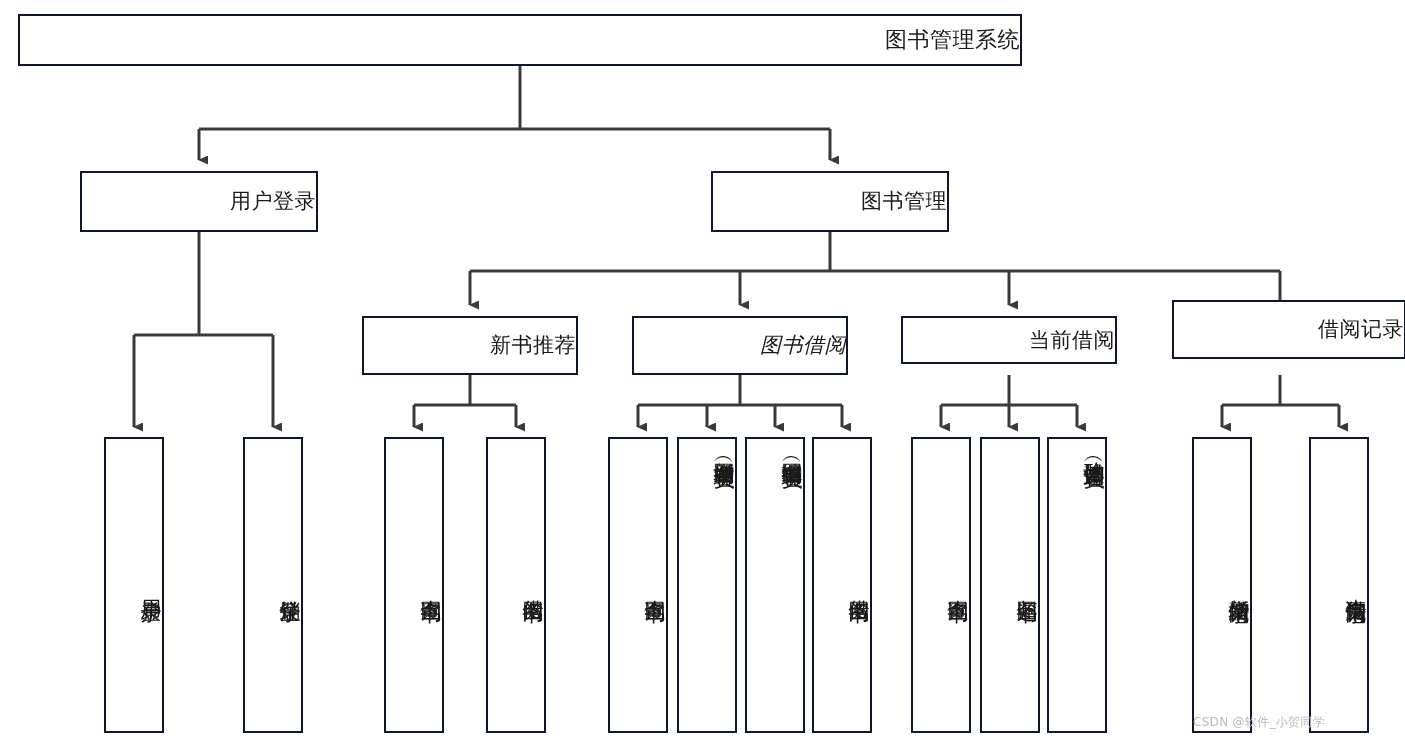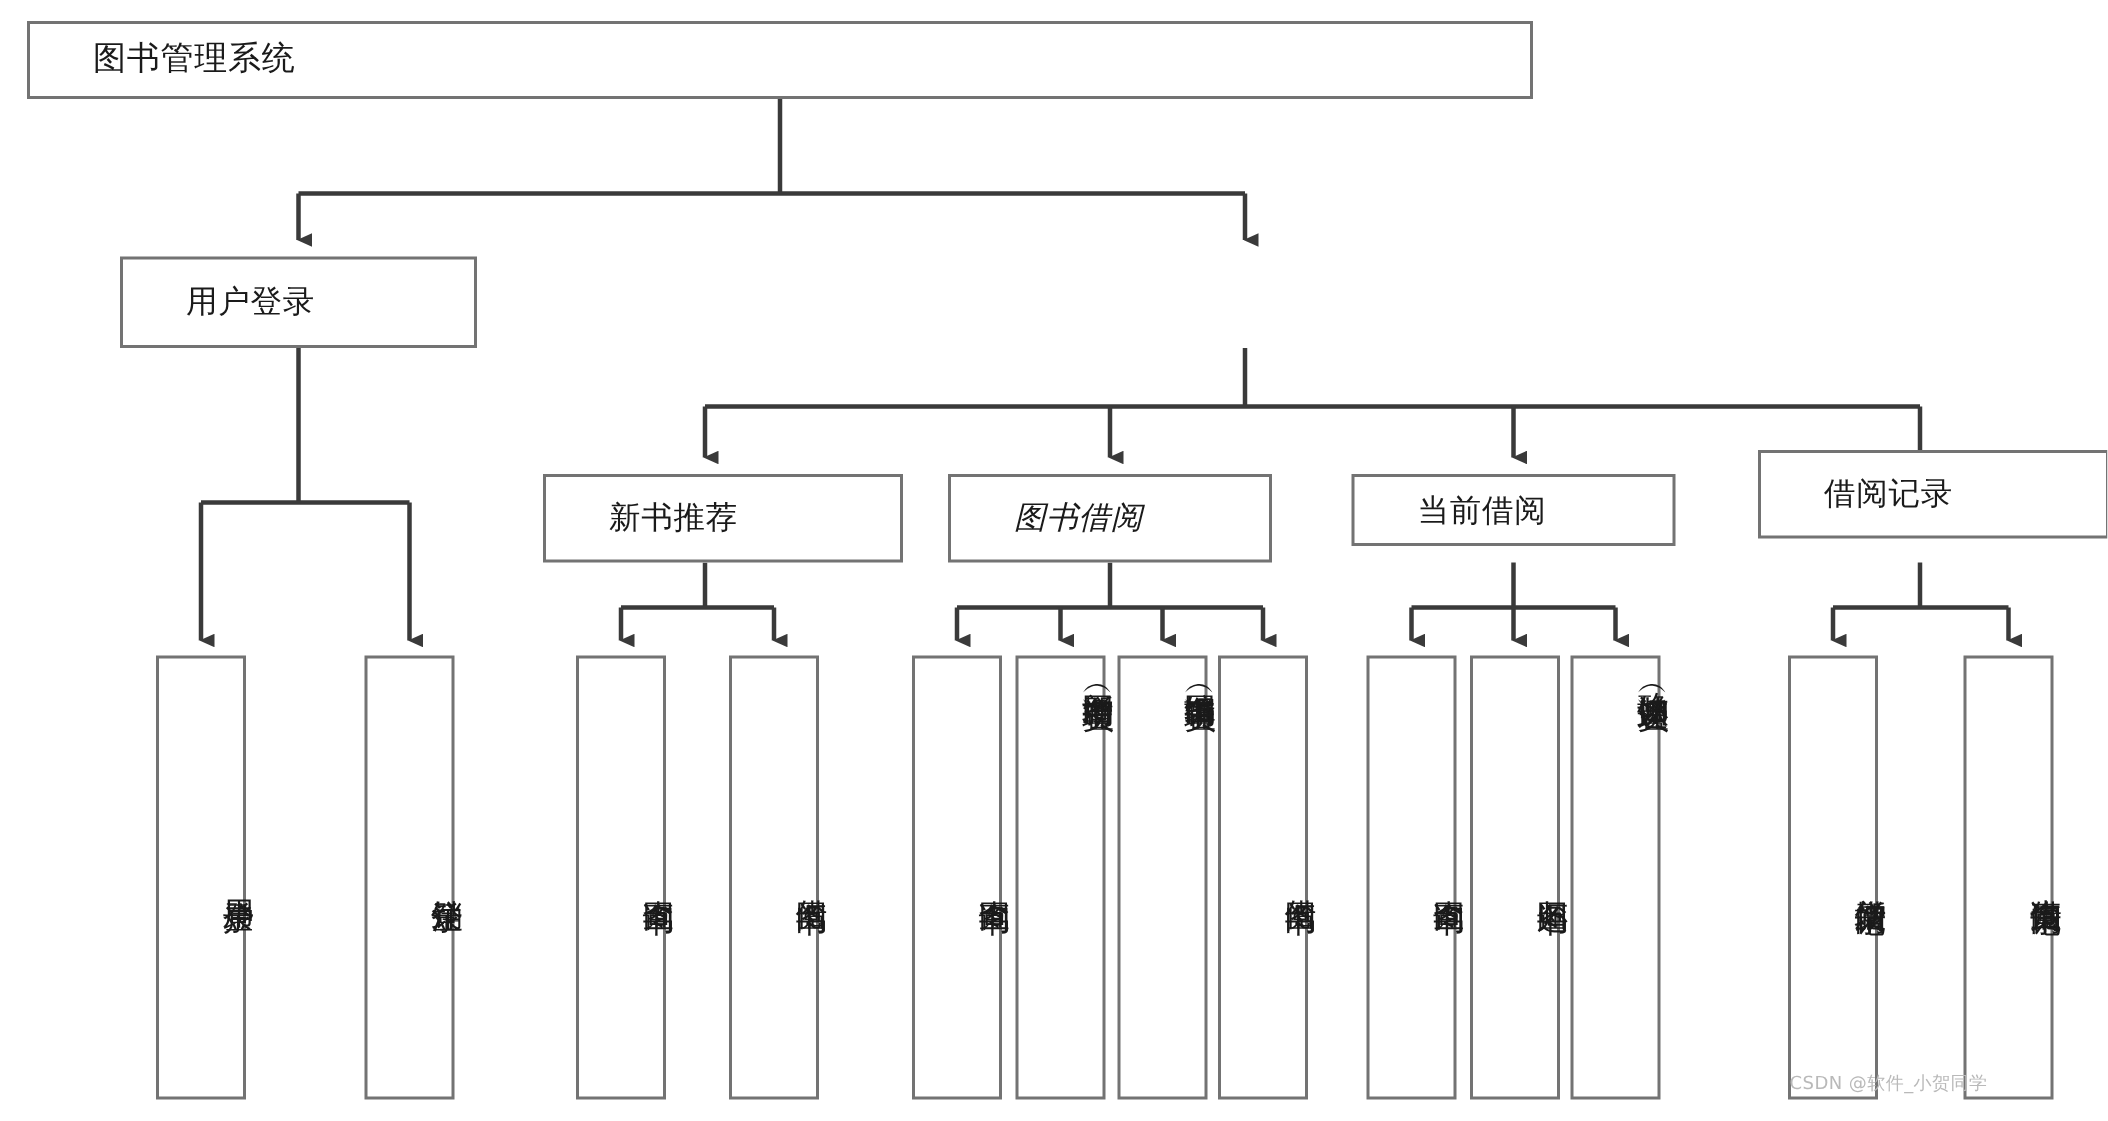--- a/index.html
+++ b/index.html
@@ -21,25 +21,25 @@
     position: absolute;
     left: 0;
     top: 0;
     width: 1405px;
     height: 747px;
     pointer-events: none;
   }
   .node {
     position: absolute;
     box-sizing: border-box;
-    border: 2px solid #737373;
+    border: 2px solid #0f172a;
     background: #ffffff;
     display: flex;
     align-items: center;
-    justify-content: flex-start;
+    justify-content: flex-end;
     color: #1a1a1a;
     padding-left: 42px;
   }
   .node .label {
     display: block;
     text-align: center;
     line-height: 1.15;
   }
   
   .node.horiz .label {
@@ -132,22 +132,25 @@
     </g>
   </svg>
 
   <div class="node horiz root" style="left:18px; top:14px; width:1004px; height:52px;">
     <span class="label">图书管理系统</span>
   </div>
 
   <div class="node horiz" style="left:80px; top:171px; width:238px; height:61px;">
     <span class="label">用户登录</span>
   </div>
-
-  <div class="node horiz" style="left:362px; top:316px; width:240px; height:59px;">
+  <div class="node horiz" style="left:711px; top:171px; width:238px; height:61px;">
+    <span class="label">图书管理</span>
+  </div>
+
+  <div class="node horiz" style="left:362px; top:316px; width:216px; height:59px;">
     <span class="label">新书推荐</span>
   </div>
   <div class="node horiz" style="left:632px; top:316px; width:216px; height:59px;font-style:italic;">
     <span class="label">图书借阅</span>
   </div>
   <div class="node horiz" style="left:901px; top:316px; width:216px; height:48px;">
     <span class="label">当前借阅</span>
   </div>
   <div class="node horiz" style="left:1172px; top:300px; width:234px; height:59px;">
     <span class="label">借阅记录</span>

